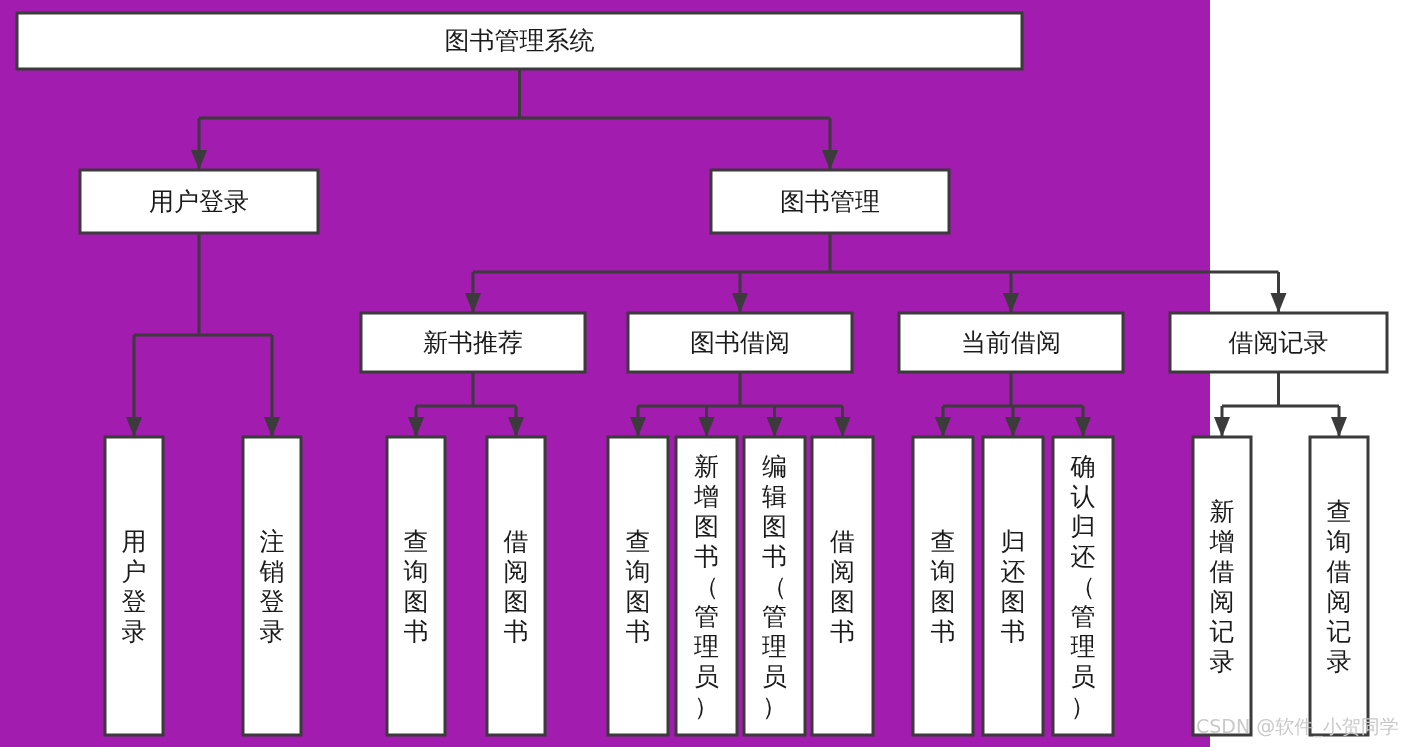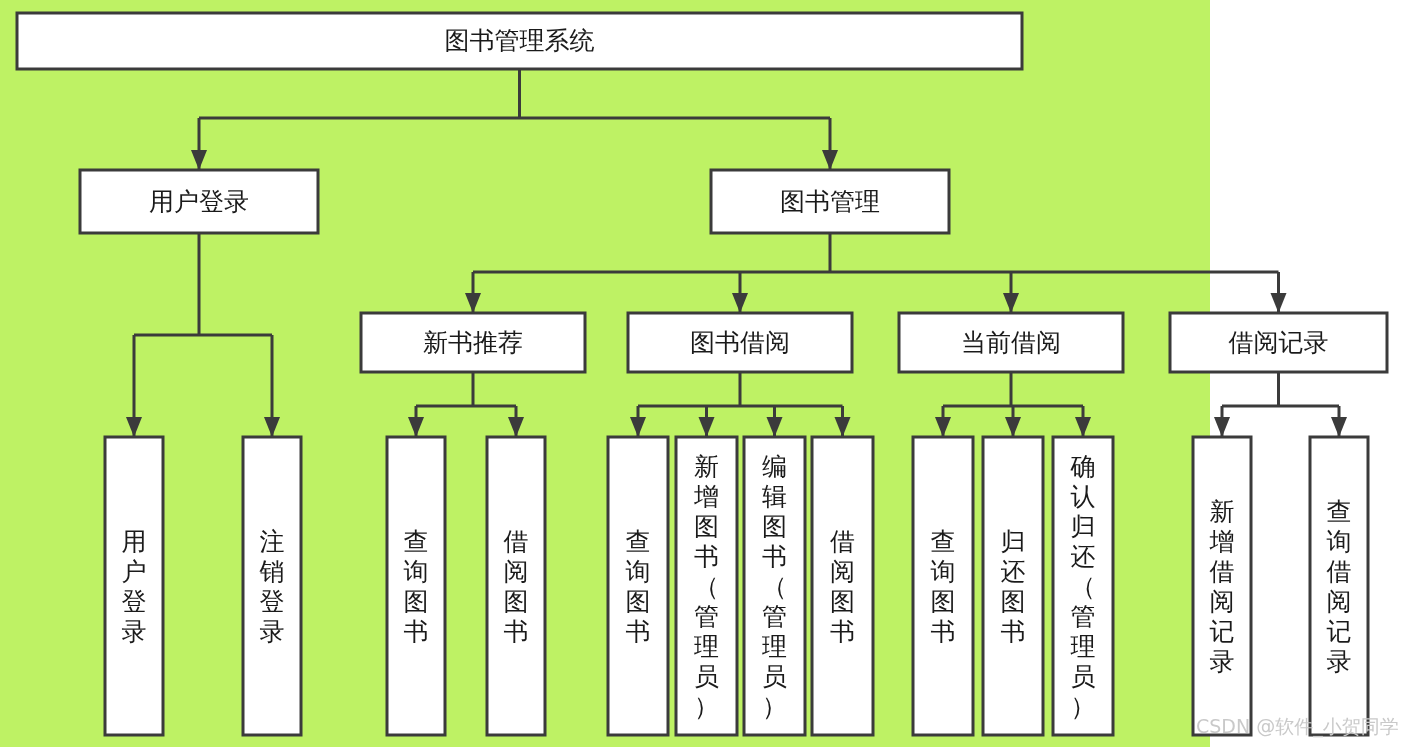--- a/index.html
+++ b/index.html
@@ -1,17 +1,17 @@
 <!DOCTYPE html>
 <html><head>
 <meta charset="utf-8">
 <style>
   html,body{margin:0;padding:0;background:#ffffff;}
   body{width:1405px;height:747px;font-family:"DejaVu Sans","Liberation Sans",sans-serif;overflow:hidden;}
-  #diagram-root{position:relative;width:1210px;height:747px;background:#bef264;}
+  #diagram-root{position:relative;width:1210px;height:747px;background:#a21caf;}
   svg#tree{position:absolute;left:0;top:0;width:1405px;height:747px;}
   .node-box{fill:#ffffff;stroke:#3b3b3b;stroke-width:3;}
   .connector{stroke:#3b3b3b;stroke-width:3;fill:none;}
   .arrow-head{fill:#3b3b3b;stroke:none;}
   .node-label{font-family:"DejaVu Sans","Liberation Sans",sans-serif;fill:#1a1a1a;text-anchor:middle;}
   .label-h{font-size:25px;dominant-baseline:middle;}
   .label-v{font-size:25px;}
   .watermark{font-family:"DejaVu Sans","Liberation Sans",sans-serif;font-size:19px;fill:#c9c9c9;}
 </style>
 </head>

